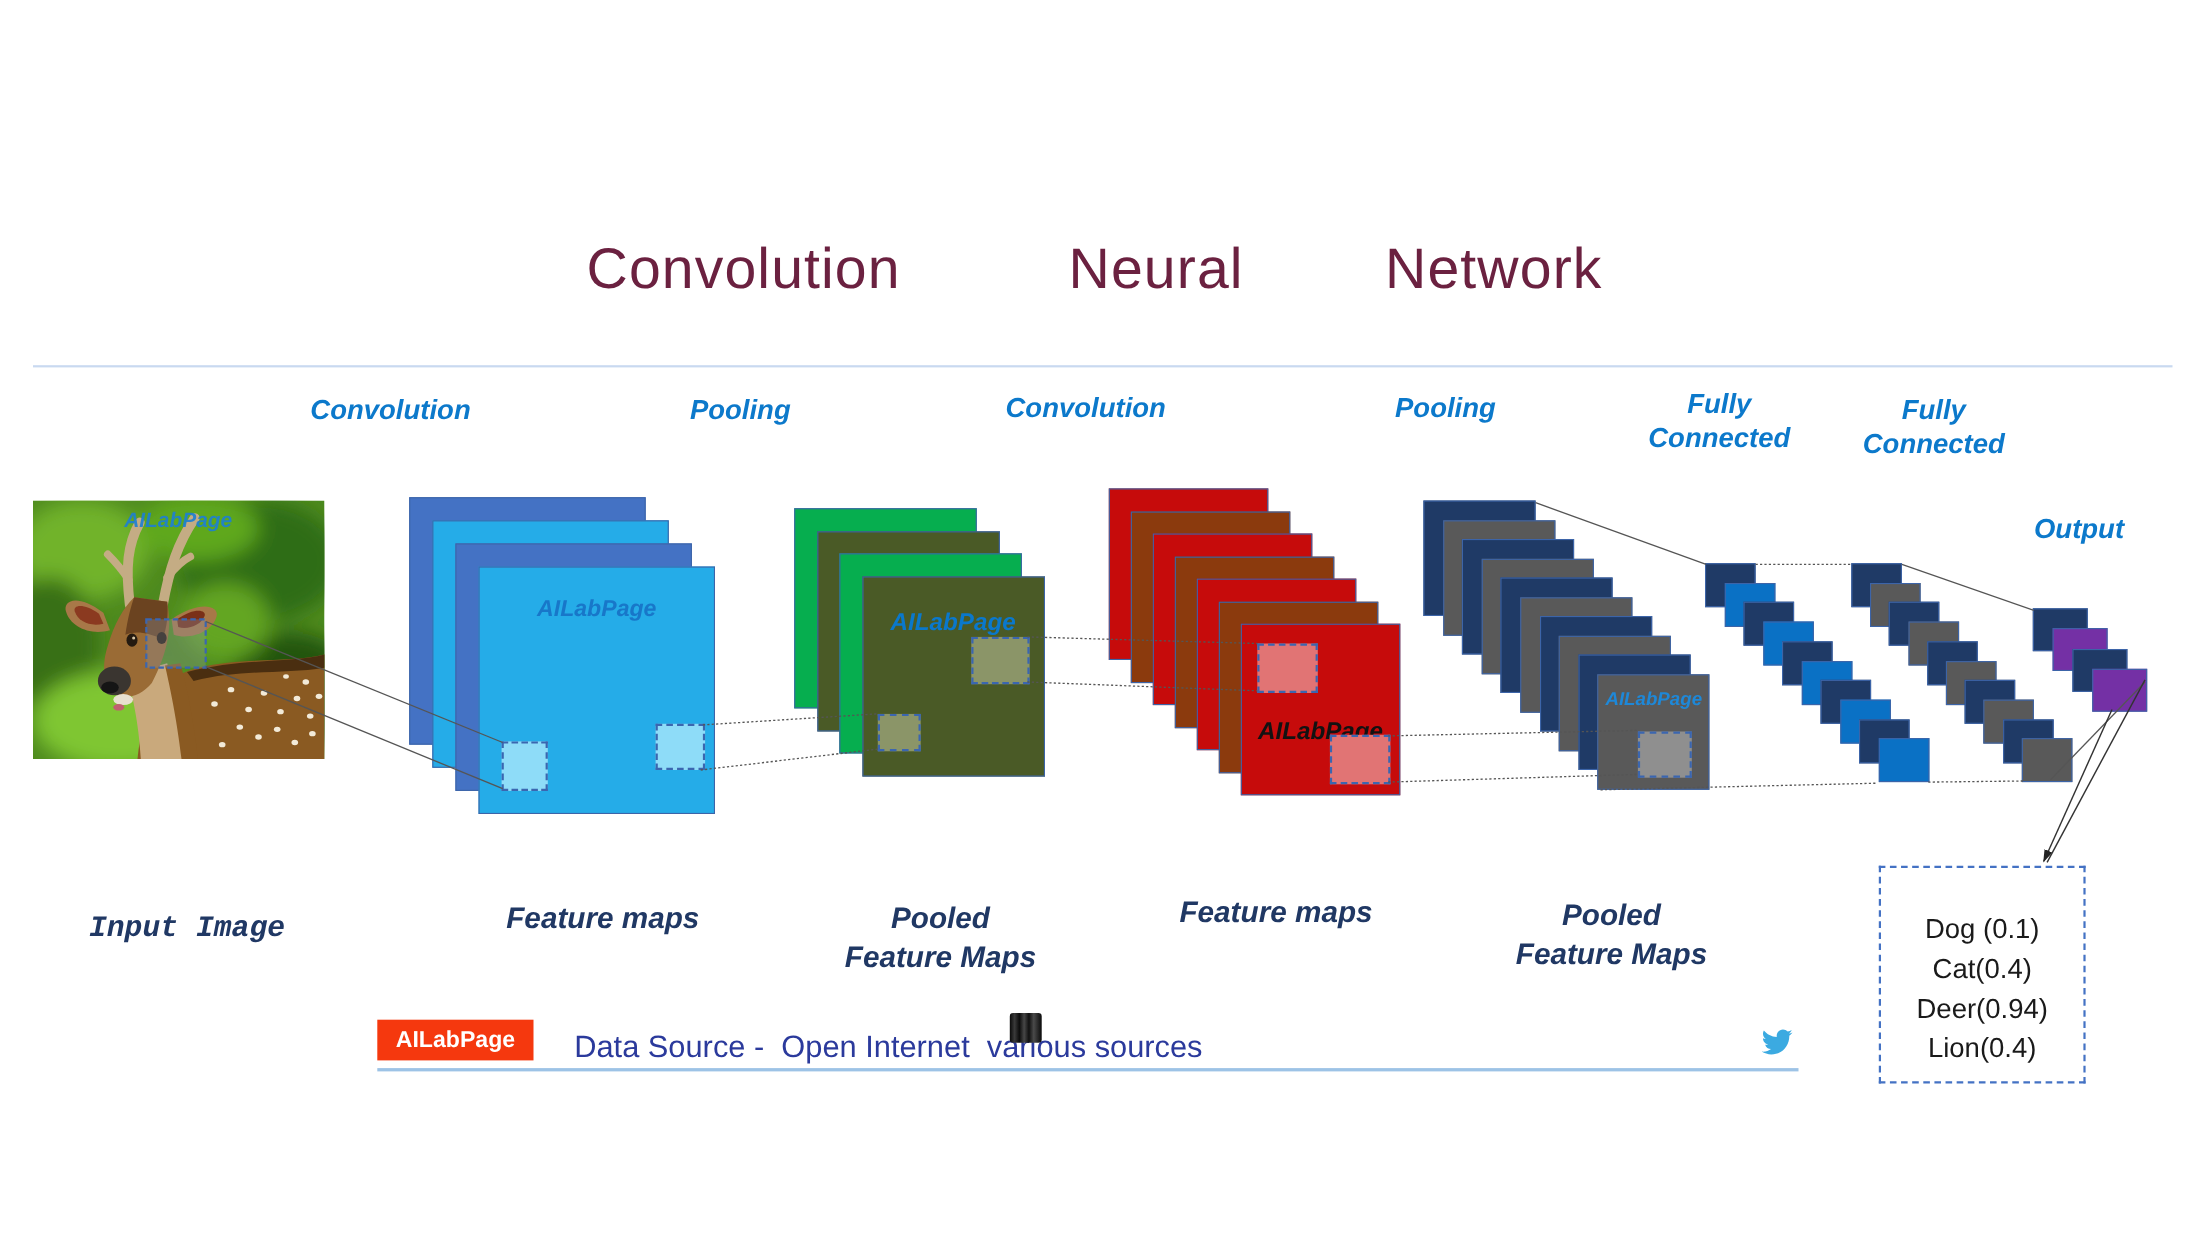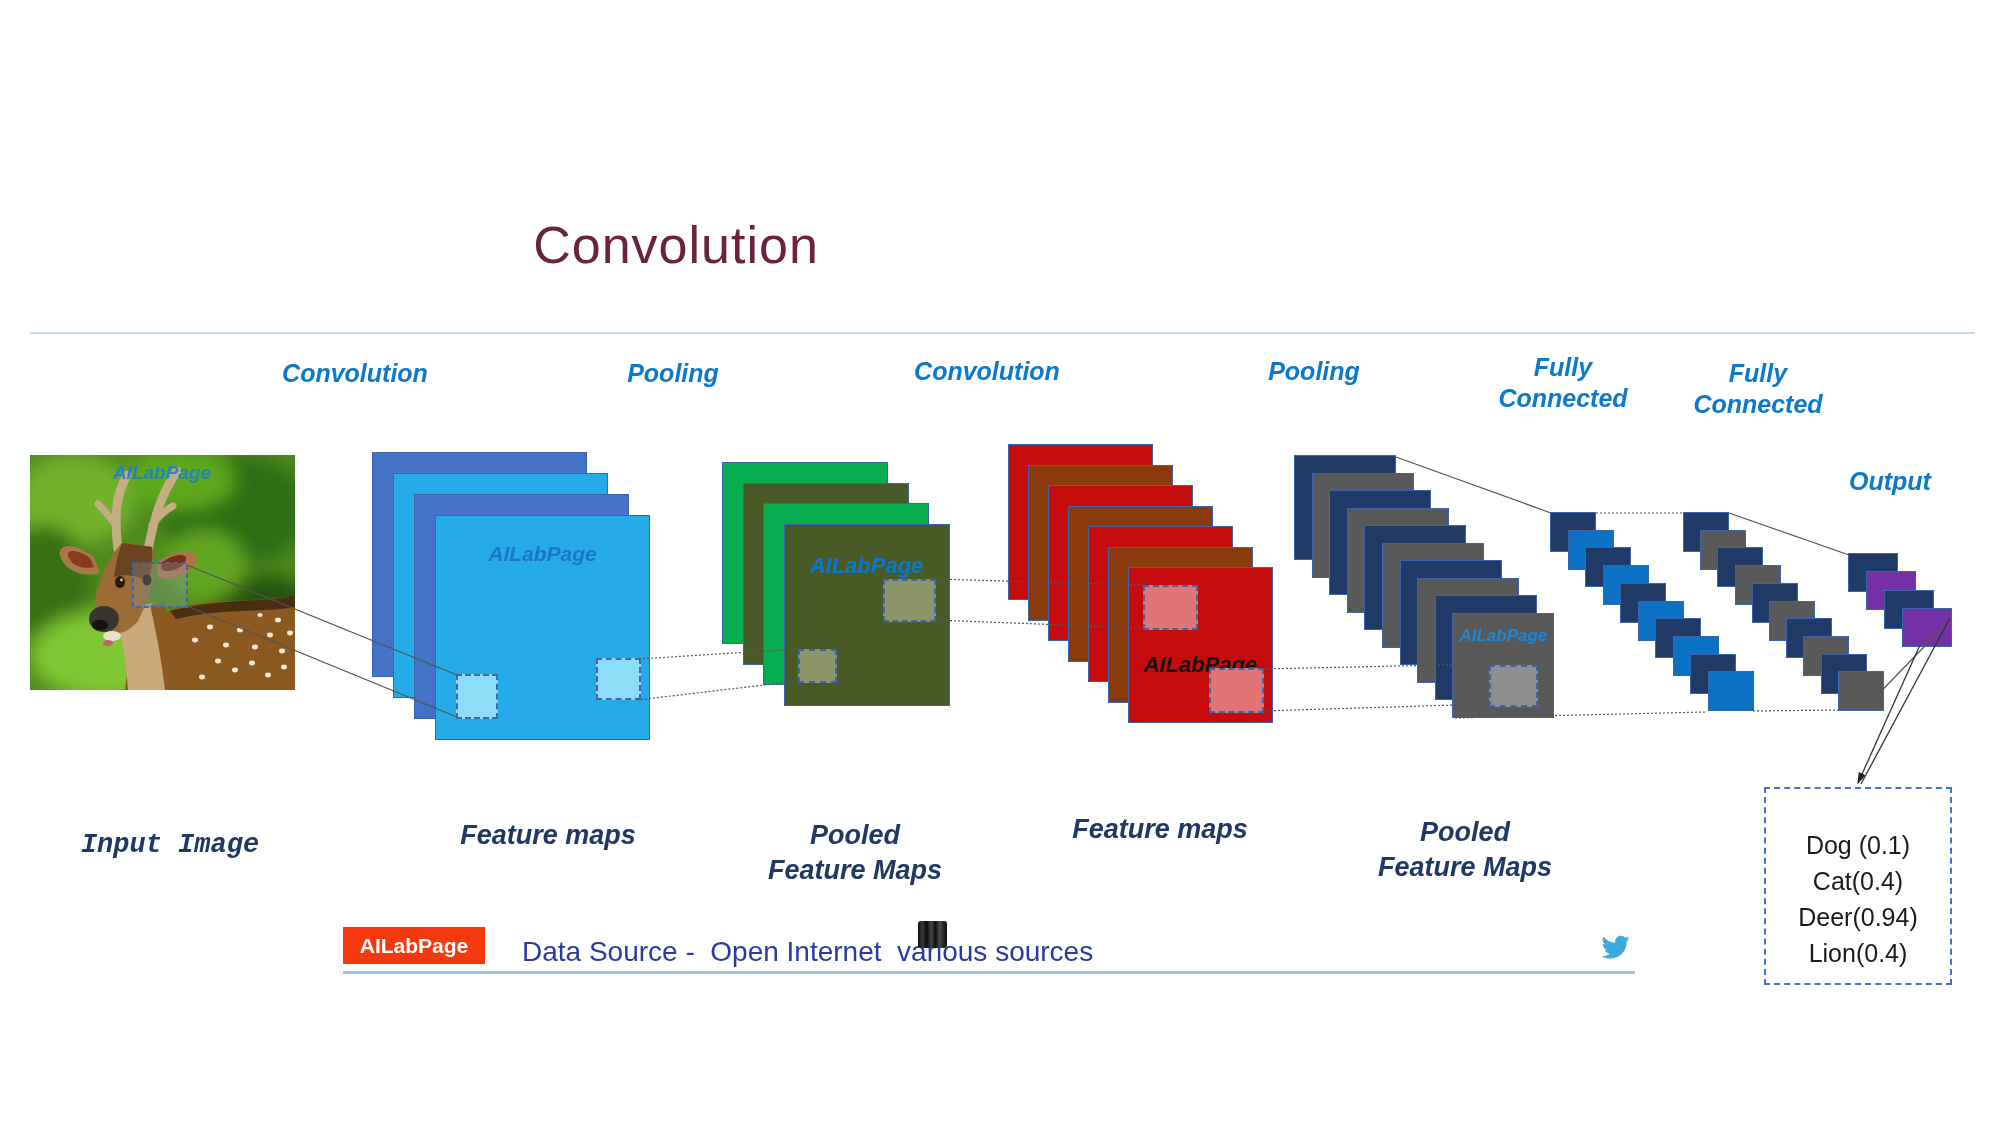--- a/index.html
+++ b/index.html
@@ -33,20 +33,22 @@
            background:linear-gradient(90deg,#0a0a0a 0%,#3a3a3a 15%,#0c0c0c 30%,#474747 45%,
                        #101010 60%,#4a4a4a 75%,#0a0a0a 100%);}
   .twitter{position:absolute;z-index:20;}
 </style>
 </head>
 <body>
 
 <div id="canvas">
 
   <span class="title-word" style="left:676px;top:215px;color:#6b2140">Convolution</span>
+  <span class="title-word" style="left:1051px;top:215px;color:#6b2140">Neural</span>
+  <span class="title-word" style="left:1358px;top:215px;color:#6b2140">Network</span>
   <div class="divider" style="left:30px;top:332px;width:1945px;height:2px;background:#c9d9f0"></div>
 
   <svg id="input-image" width="265" height="235" viewBox="0 0 265 235">
     <defs>
       <filter id="blur1" x="-40%" y="-40%" width="180%" height="180%">
         <feGaussianBlur stdDeviation="9"></feGaussianBlur>
       </filter>
     </defs>
     <rect width="265" height="235" fill="#4e8a1e"></rect>
     <g filter="url(#blur1)">
@@ -128,21 +130,21 @@
       <line x1="1396" y1="457" x2="1551" y2="513" stroke="#555" stroke-width="1.2"></line>
       <line x1="1455" y1="718" x2="1706" y2="712" stroke="#555" stroke-width="1.2" stroke-dasharray="2 2"></line>
       <line x1="1596" y1="513" x2="1684" y2="513" stroke="#555" stroke-width="1.2" stroke-dasharray="2 2"></line>
       <line x1="1753" y1="711" x2="1839" y2="710" stroke="#555" stroke-width="1.2" stroke-dasharray="2 2"></line>
       <line x1="1729" y1="513" x2="1849" y2="555" stroke="#555" stroke-width="1.2"></line>
       <line x1="1864" y1="709" x2="1950" y2="620" stroke="#555" stroke-width="1.2"></line>
       <line x1="1920" y1="645" x2="1858" y2="783" stroke="#333" stroke-width="1.3" marker-end="url(#ah)"></line>
       <line x1="1950" y1="618" x2="1861" y2="784" stroke="#333" stroke-width="1.3"></line>
     </svg>
 
-  <div class="output-box" style="left:1764px;top:787px;width:188px;height:198px">
+  <div class="output-box" style="left:1708px;top:787px;width:188px;height:198px">
     <span class="output-line">Dog (0.1)</span>
     <span class="output-line">Cat(0.4)</span>
     <span class="output-line">Deer(0.94)</span>
     <span class="output-line">Lion(0.4)</span>
   </div>
 
   <div class="footer-badge" style="left:343px;top:927px;width:142px;height:37px">AILabPage</div>
   <span class="footer-text" style="left:522px;top:936px">Data Source -  Open Internet  various sources</span>
   <div class="db-icon" style="left:918px;top:921px"></div>
   <svg class="twitter" style="left:1600px;top:933px" width="32" height="28" viewBox="0 0 24 24">

